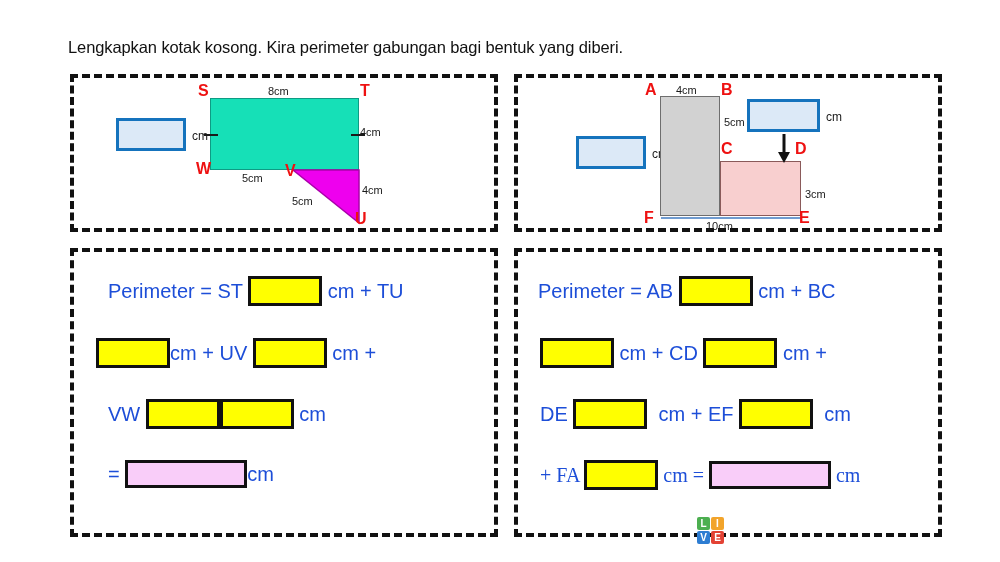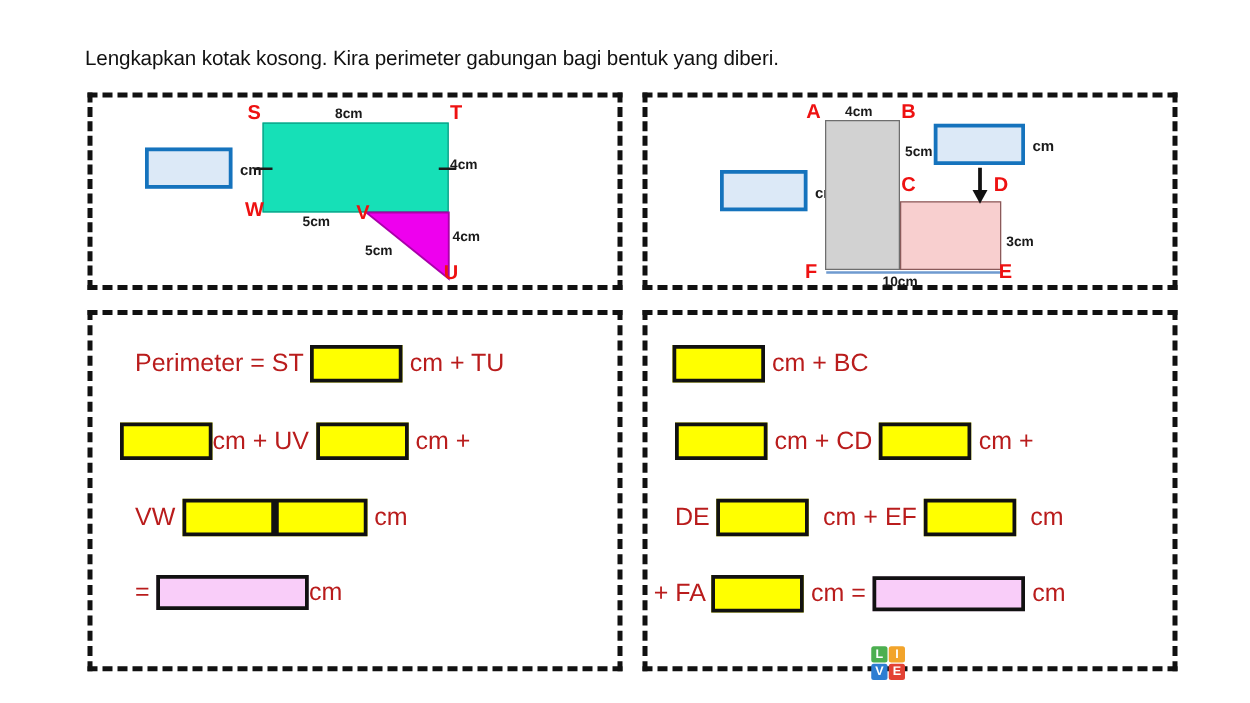--- a/index.html
+++ b/index.html
@@ -45,21 +45,20 @@
     position: absolute;
     background: #dce9f7;
     border: 3px solid #1573bd;
     box-sizing: border-box;
   }
   .lbl {
     position: absolute;
     font-size: 11px;
     color: #1a1a1a;
     white-space: nowrap;
-    font-weight: bold;
   }
   .vertex {
     position: absolute;
     font-size: 16px;
     font-weight: bold;
     color: #ee1111;
     white-space: nowrap;
   }
   .teal-rect {
     position: absolute;
@@ -92,21 +91,21 @@
 
   
   .ans-row {
     position: absolute;
     display: flex;
     align-items: center;
     white-space: nowrap;
   }
   .txt {
     font-size: 20px;
-    color: #b91c1c;
+    color: #1d4ed8;
     white-space: pre;
   }
   .ybox {
     display: inline-block;
     background: #ffff00;
     border: 3px solid #111111;
     box-sizing: border-box;
     height: 30px;
   }
   .pbox {
@@ -241,40 +240,41 @@
 
   <div class="ans-row" style="left:34px; top:208px;">
     <span class="txt">= </span>
     <span class="pbox" style="width:122px;"></span>
     <span class="txt">cm</span>
   </div>
 </div>
 
 <div class="panel" id="panel-ans-right">
   <div class="ans-row" style="left:20px; top:24px;">
+    <span class="txt">Perimeter = AB </span>
     <span class="ybox" style="width:74px;"></span>
     <span class="txt"> cm + BC</span>
   </div>
 
   <div class="ans-row" style="left:22px; top:86px;">
     <span class="ybox" style="width:74px;"></span>
     <span class="txt"> cm + CD </span>
     <span class="ybox" style="width:74px;"></span>
     <span class="txt"> cm +</span>
   </div>
 
   <div class="ans-row" style="left:22px; top:147px;">
     <span class="txt">DE </span>
     <span class="ybox" style="width:74px;"></span>
     <span class="txt">  cm + EF </span>
     <span class="ybox" style="width:74px;"></span>
     <span class="txt">  cm</span>
   </div>
 
-  <div class="ans-row" style="left:5px; top:208px;">
+  <div class="ans-row" style="left:22px; top:208px;font-family:Liberation Serif, serif;">
     <span class="txt">+ FA </span>
     <span class="ybox" style="width:74px;"></span>
     <span class="txt"> cm = </span>
     <span class="pbox" style="width:122px;"></span>
     <span class="txt"> cm</span>
   </div>
 </div>
 
 <div id="logo">
   <div id="logo-tiles">

